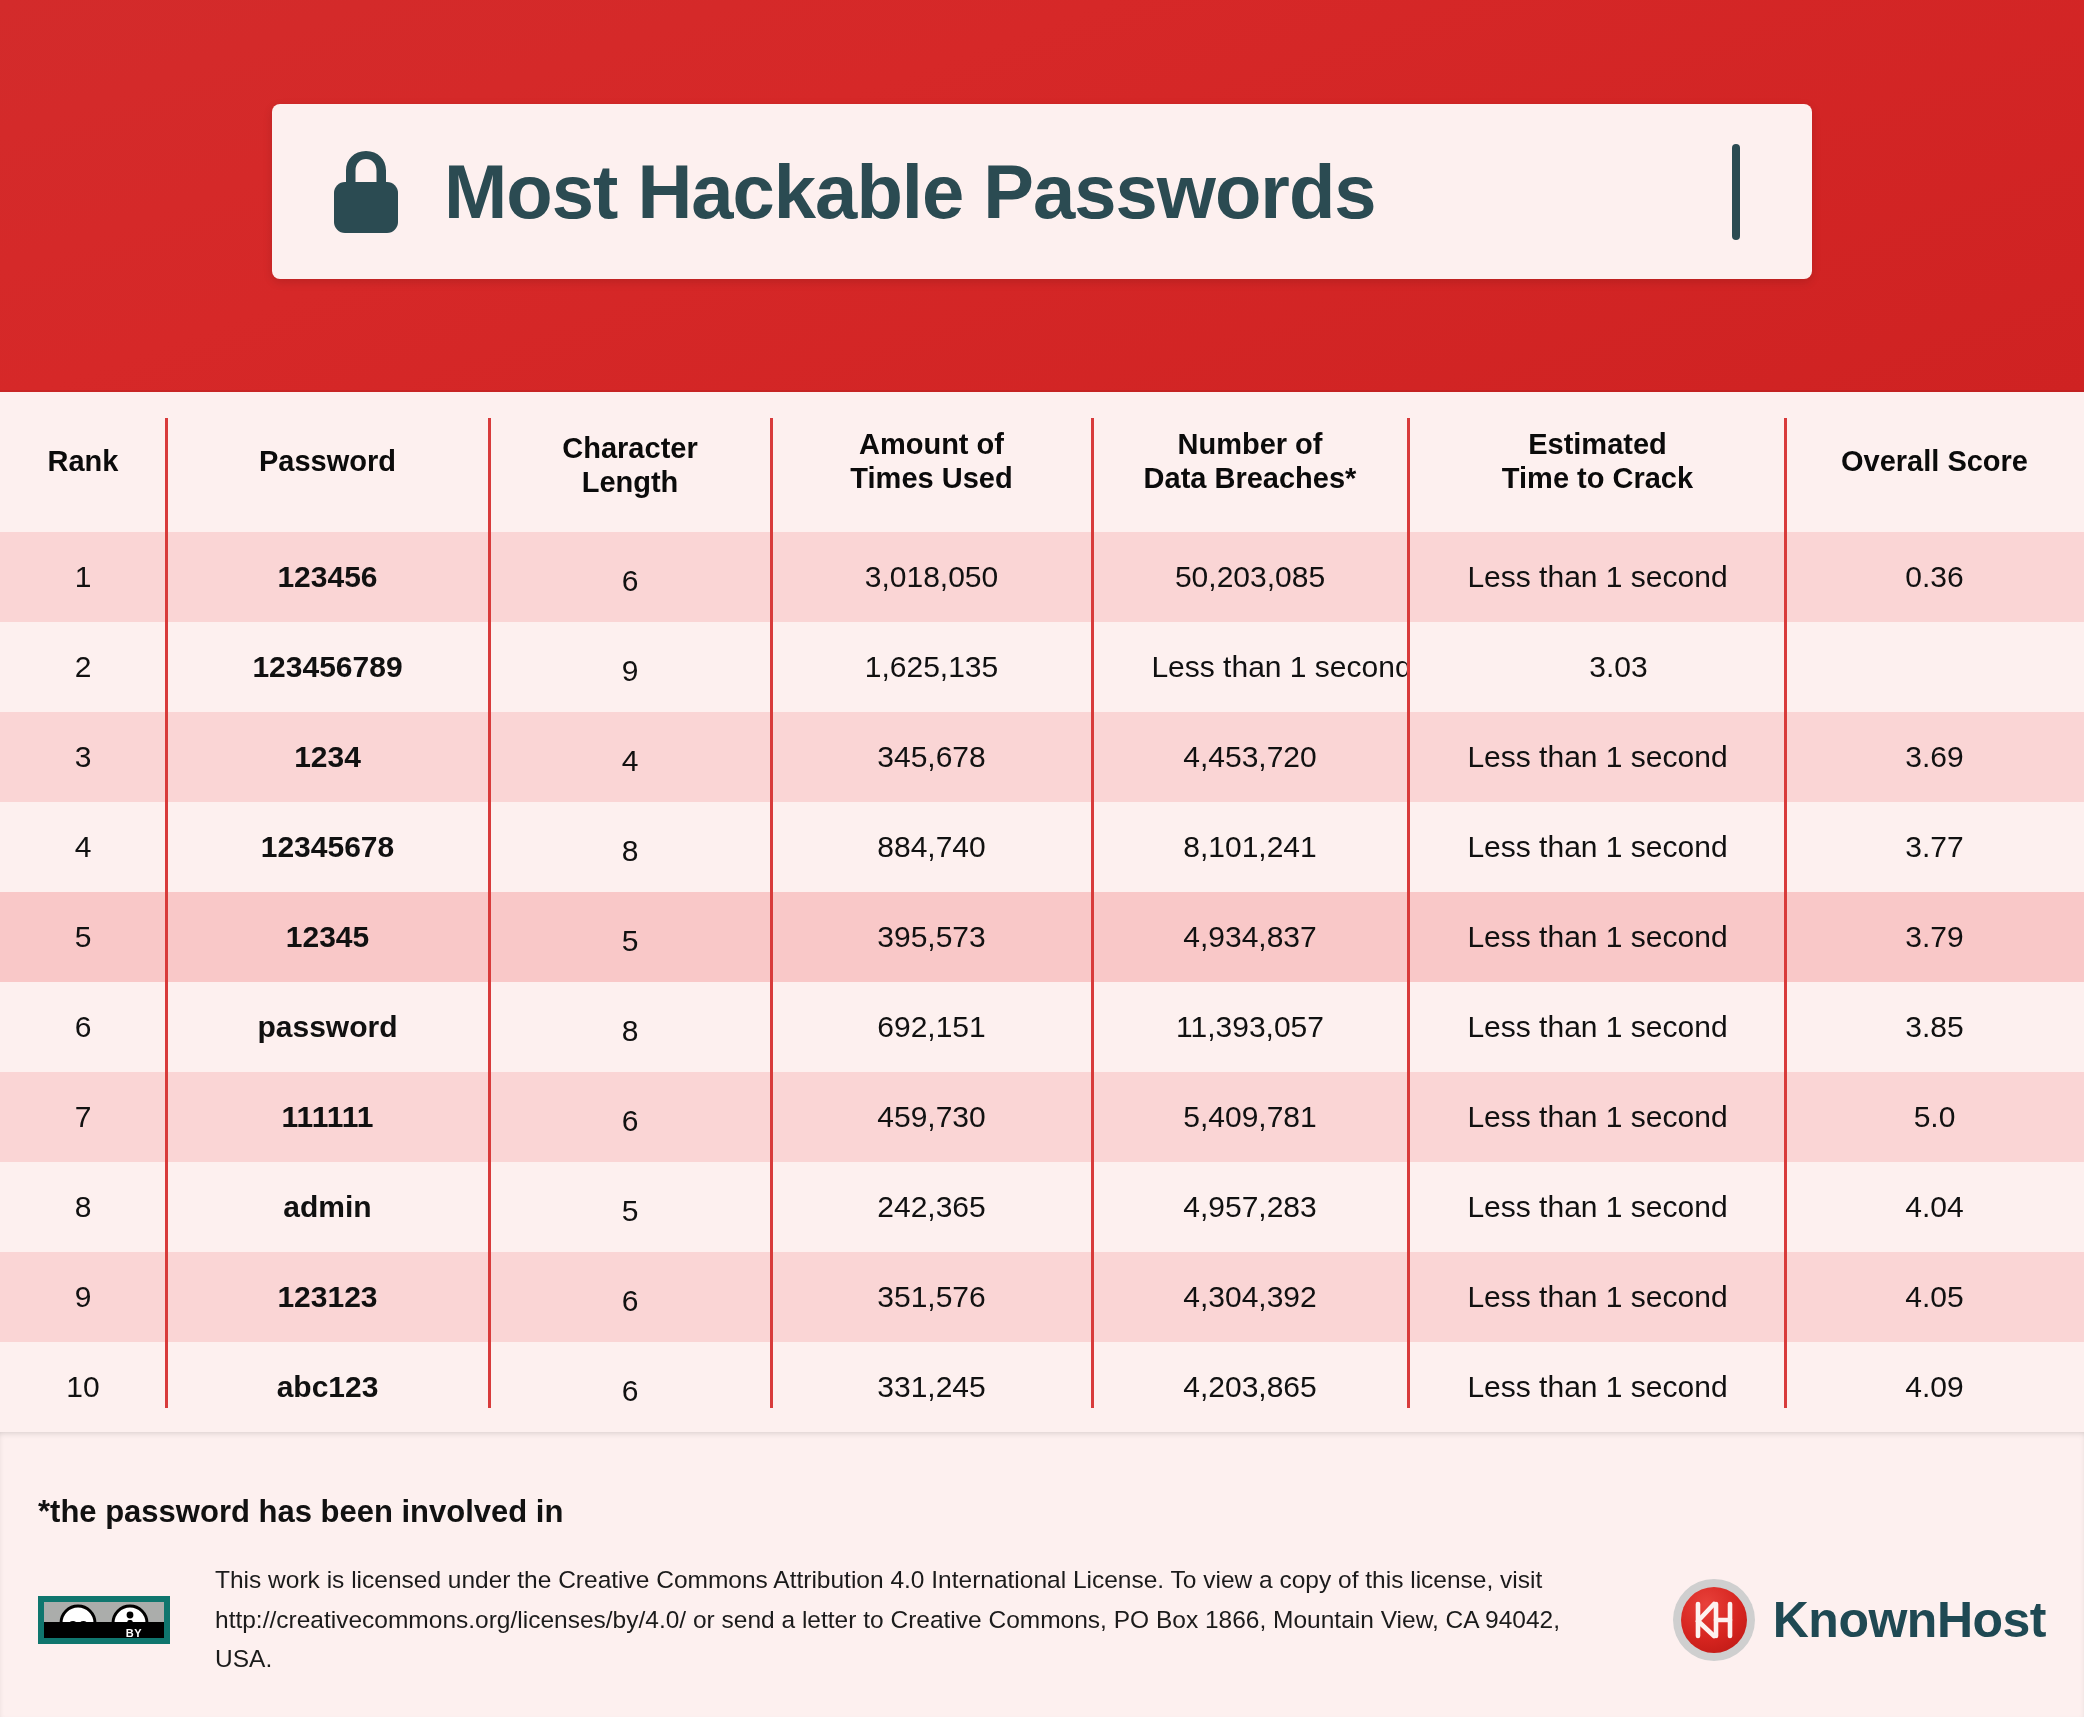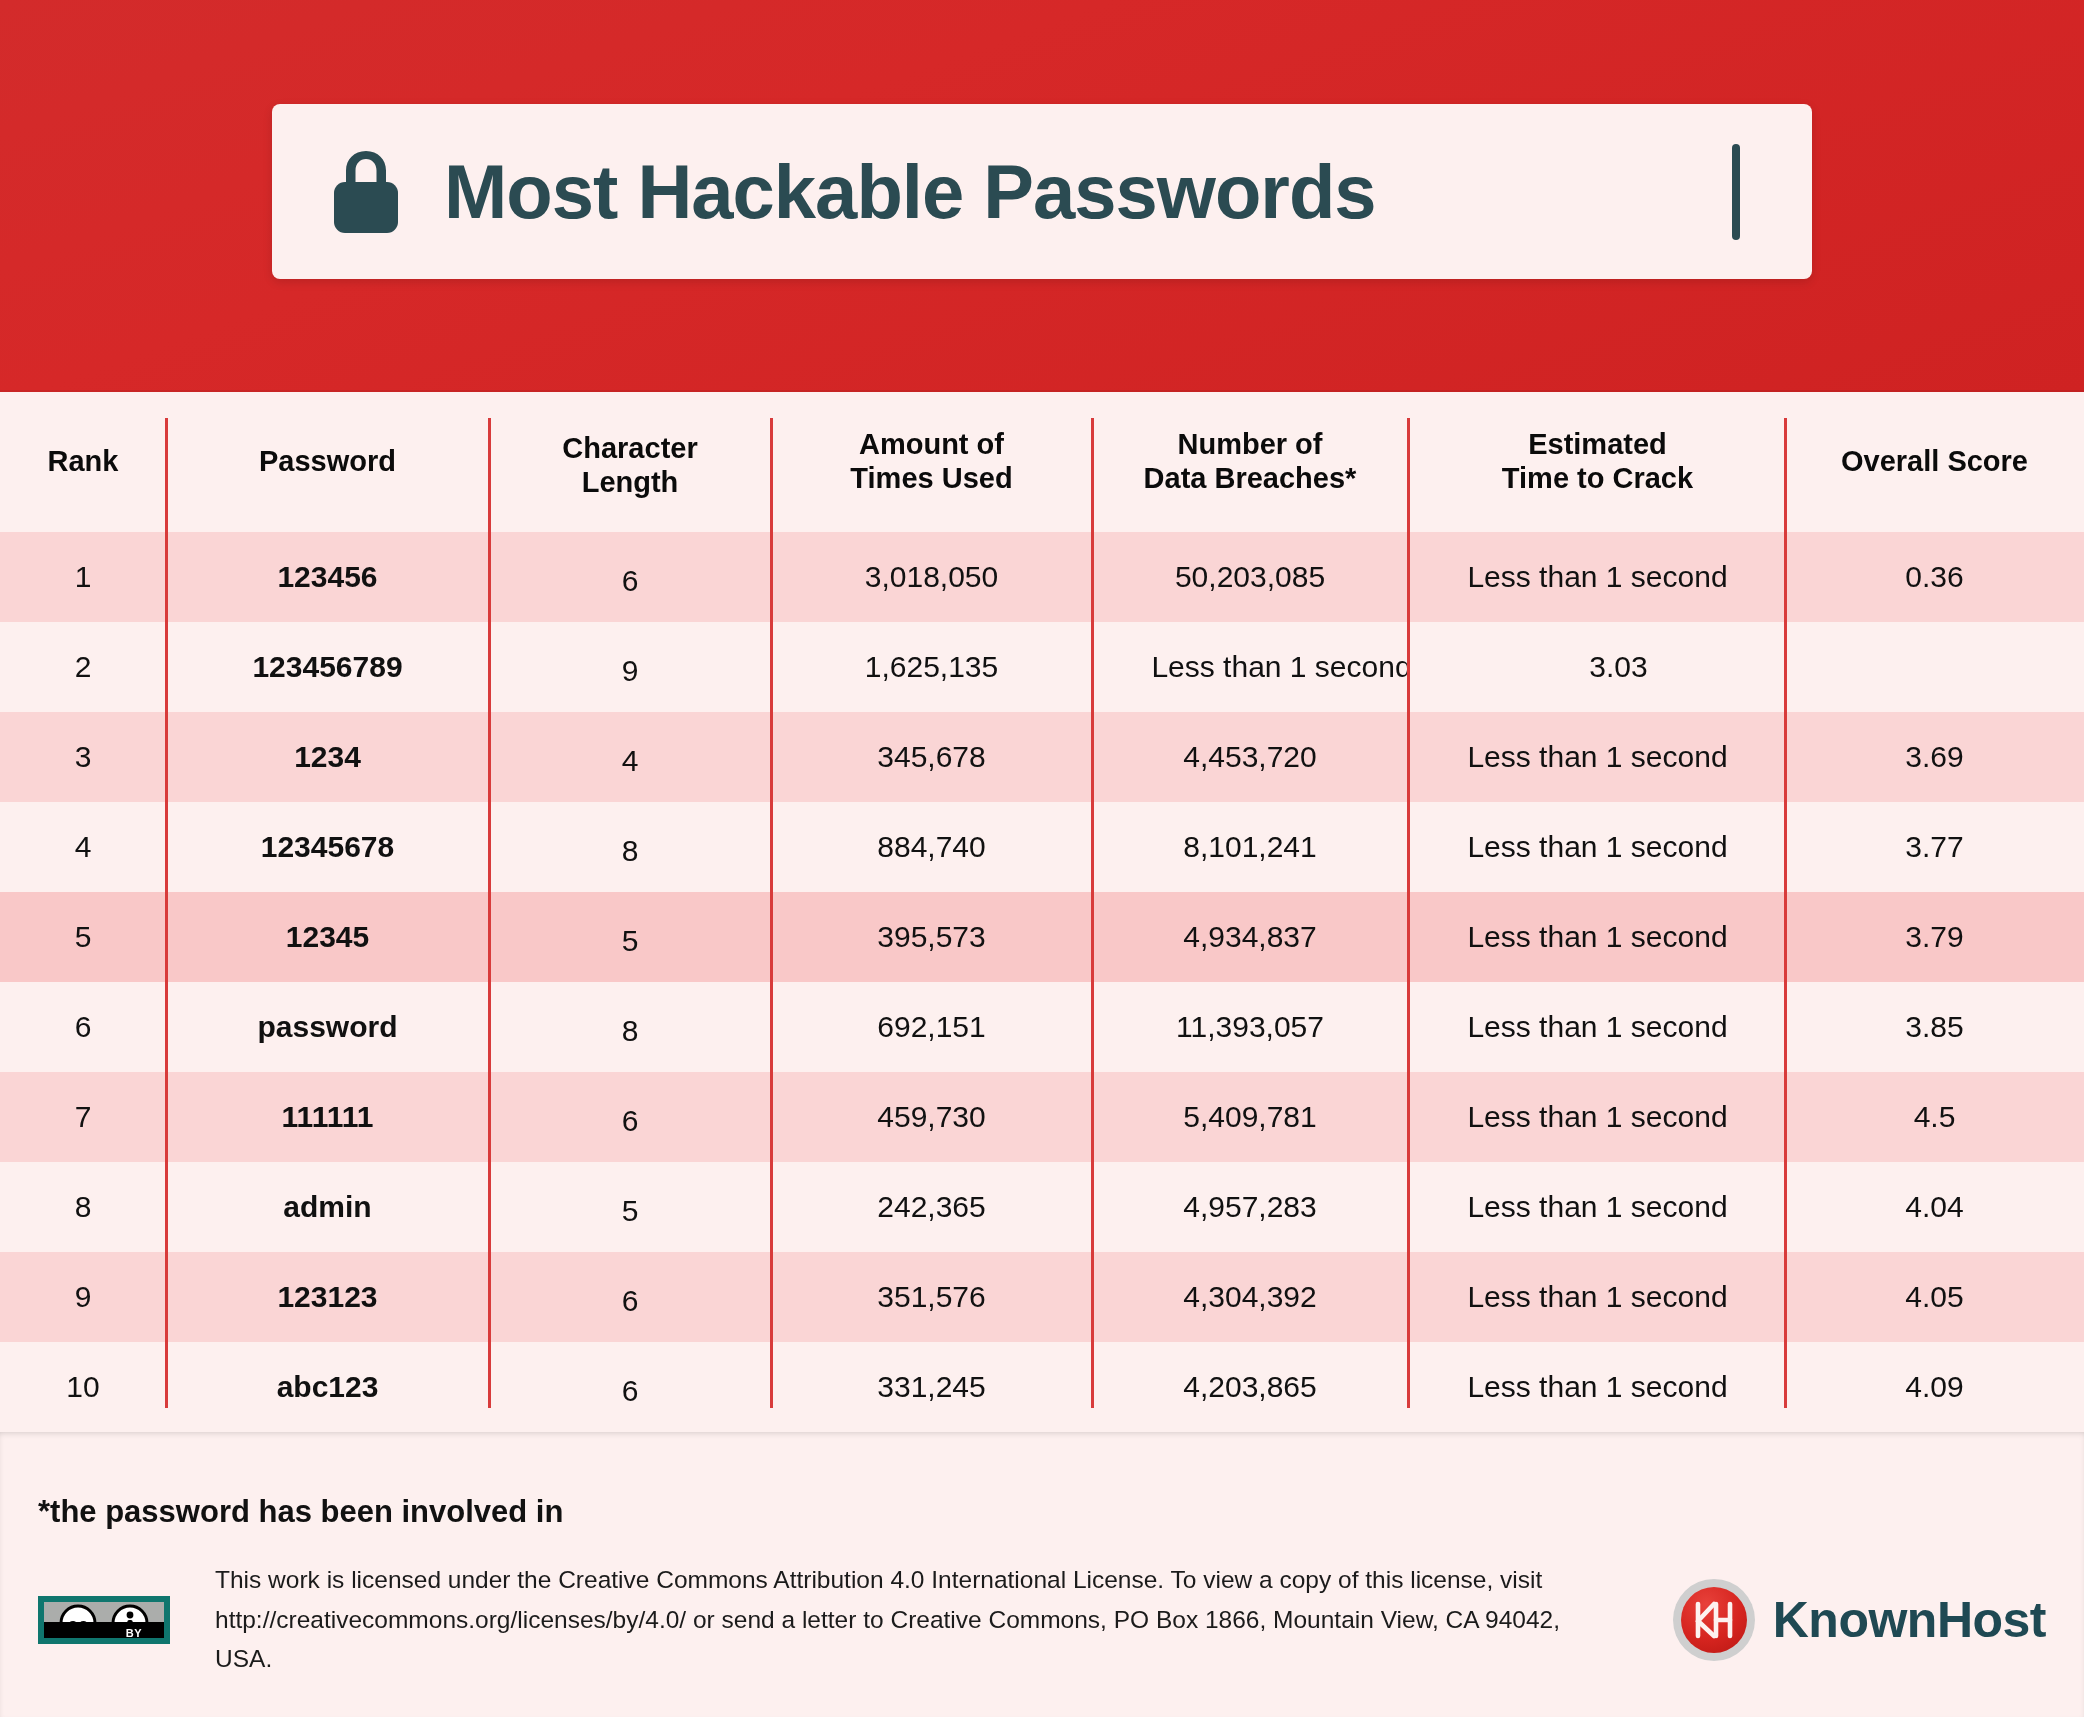--- a/index.html
+++ b/index.html
@@ -318,21 +318,21 @@
       <div class="cell c-score">3.85</div>
     </div>
 
     <div class="row data odd">
       <div class="cell c-rank">7</div>
       <div class="cell c-pass">111111</div>
       <div class="cell c-len">6</div>
       <div class="cell c-used">459,730</div>
       <div class="cell c-brch">5,409,781</div>
       <div class="cell c-time">Less than 1 second</div>
-      <div class="cell c-score">4.5</div>
+      <div class="cell c-score">5.0</div>
     </div>
 
     <div class="row data even">
       <div class="cell c-rank">8</div>
       <div class="cell c-pass">admin</div>
       <div class="cell c-len">5</div>
       <div class="cell c-used">242,365</div>
       <div class="cell c-brch">4,957,283</div>
       <div class="cell c-time">Less than 1 second</div>
       <div class="cell c-score">4.04</div>

